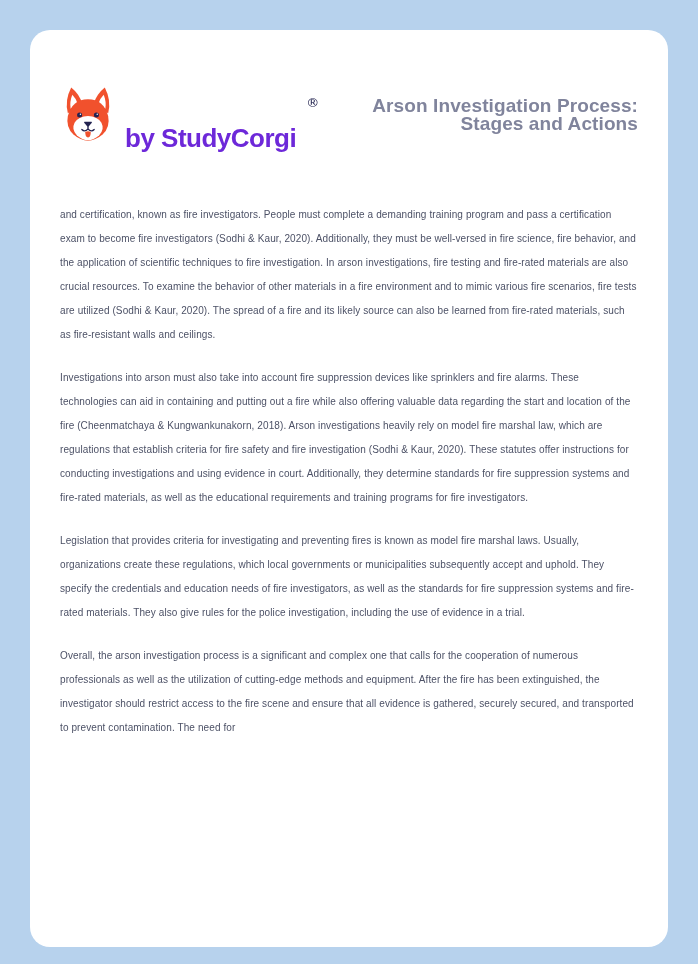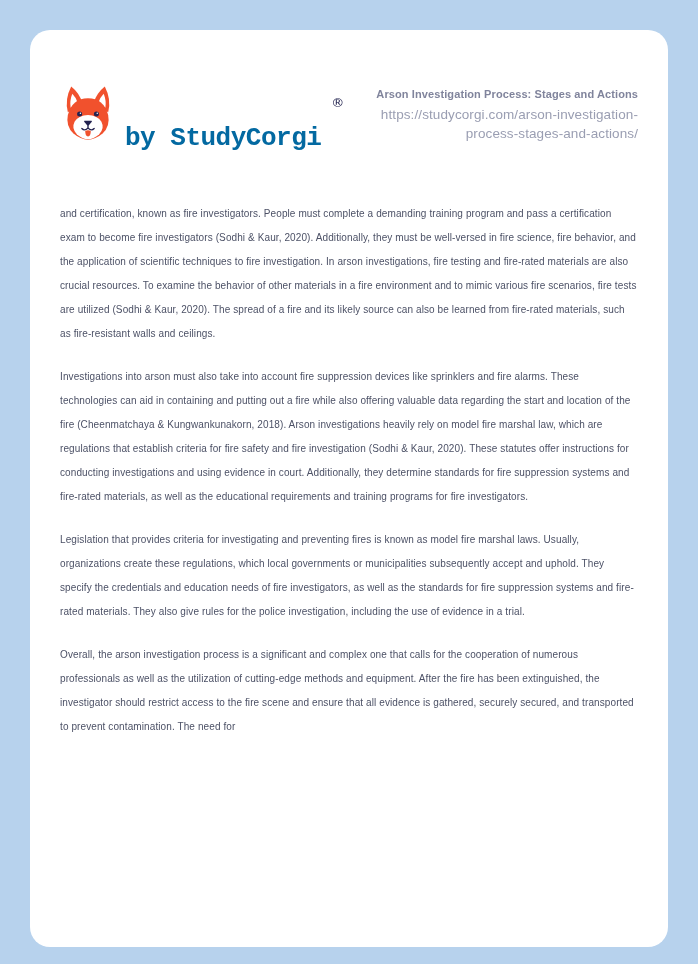--- a/index.html
+++ b/index.html
@@ -29,44 +29,44 @@
   }
   .brand {
     display: flex;
     align-items: center;
     gap: 9px;
     text-decoration: none;
     flex-shrink: 0;
   }
   .brand-logo { width: 56px; height: 56px; display: block; }
   .brand-text {
-    font-family: Liberation Mono, monospace;
+    font-family: Liberation Sans, sans-serif;
     font-weight: bold;
     font-size: 26px;
     letter-spacing: -0.5px;
-    color: #0369a1;
+    color: #6d28d9;
     white-space: nowrap;
     margin-top: 48px;
   }
   .reg-mark {
     font-family: "DejaVu Sans", sans-serif;
     font-size: 13px;
     color: #21224E;
     position: relative;
     top: -12px;
     left: 1px;
   }
   .doc-meta {
     text-align: right;
     max-width: 345px;
     margin-left: 12px;
   }
   .doc-title {
     font-weight: bold;
-    font-size: 11px;
+    font-size: 19px;
     line-height: 18px;
     color: #80849C;
     letter-spacing: 0.1px;
   }
   .doc-url {
     display: block;
     font-size: 13.5px;
     line-height: 19px;
     color: #9A9EB2;
     text-decoration: none;
@@ -111,21 +111,20 @@
         <path d="M50,70 L50,75 M50,75 Q44,81 39,76 M50,75 Q56,81 61,76" stroke="#232350" stroke-width="2.4" fill="none" stroke-linecap="round"></path>
 
         <path d="M45,80 Q50,78 55,80 Q55,90 50,90 Q45,90 45,80 Z" fill="#F1512D"></path>
       </svg>
       <span class="brand-text">by StudyCorgi</span>
       <span class="reg-mark">®</span>
     </a>
 
     <div class="doc-meta">
       <div class="doc-title">Arson Investigation Process: Stages and Actions</div>
-      <a class="doc-url">https://studycorgi.com/arson-investigation-process-stages-and-actions/</a>
     </div>
 
   </header>
 
   <main class="doc-body">
     <p>and certification, known as fire investigators. People must complete a demanding training program and pass a certification exam to become fire investigators (Sodhi &amp; Kaur, 2020). Additionally, they must be well-versed in fire science, fire behavior, and the application of scientific techniques to fire investigation. In arson investigations, fire testing and fire-rated materials are also crucial resources. To examine the behavior of other materials in a fire environment and to mimic various fire scenarios, fire tests are utilized (Sodhi &amp; Kaur, 2020). The spread of a fire and its likely source can also be learned from fire-rated materials, such as fire-resistant walls and ceilings.</p>
     <p>Investigations into arson must also take into account fire suppression devices like sprinklers and fire alarms. These technologies can aid in containing and putting out a fire while also offering valuable data regarding the start and location of the fire (Cheenmatchaya &amp; Kungwankunakorn, 2018). Arson investigations heavily rely on model fire marshal law, which are regulations that establish criteria for fire safety and fire investigation (Sodhi &amp; Kaur, 2020). These statutes offer instructions for conducting investigations and using evidence in court. Additionally, they determine standards for fire suppression systems and fire-rated materials, as well as the educational requirements and training programs for fire investigators.</p>
     <p>Legislation that provides criteria for investigating and preventing fires is known as model fire marshal laws. Usually, organizations create these regulations, which local governments or municipalities subsequently accept and uphold. They specify the credentials and education needs of fire investigators, as well as the standards for fire suppression systems and fire-rated materials. They also give rules for the police investigation, including the use of evidence in a trial.</p>
     <p>Overall, the arson investigation process is a significant and complex one that calls for the cooperation of numerous professionals as well as the utilization of cutting-edge methods and equipment. After the fire has been extinguished, the investigator should restrict access to the fire scene and ensure that all evidence is gathered, securely secured, and transported to prevent contamination. The need for</p>
   </main>

